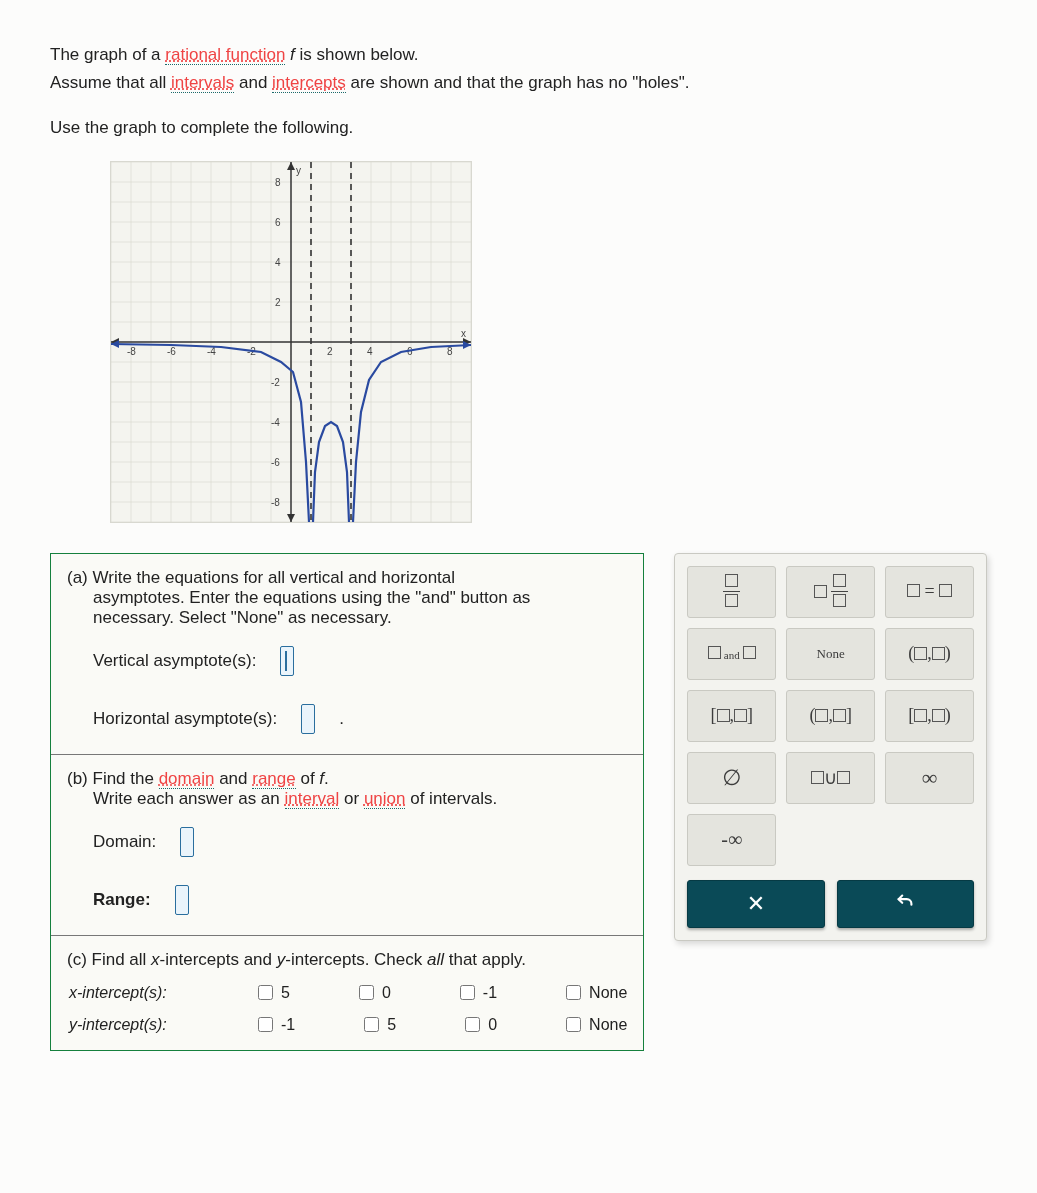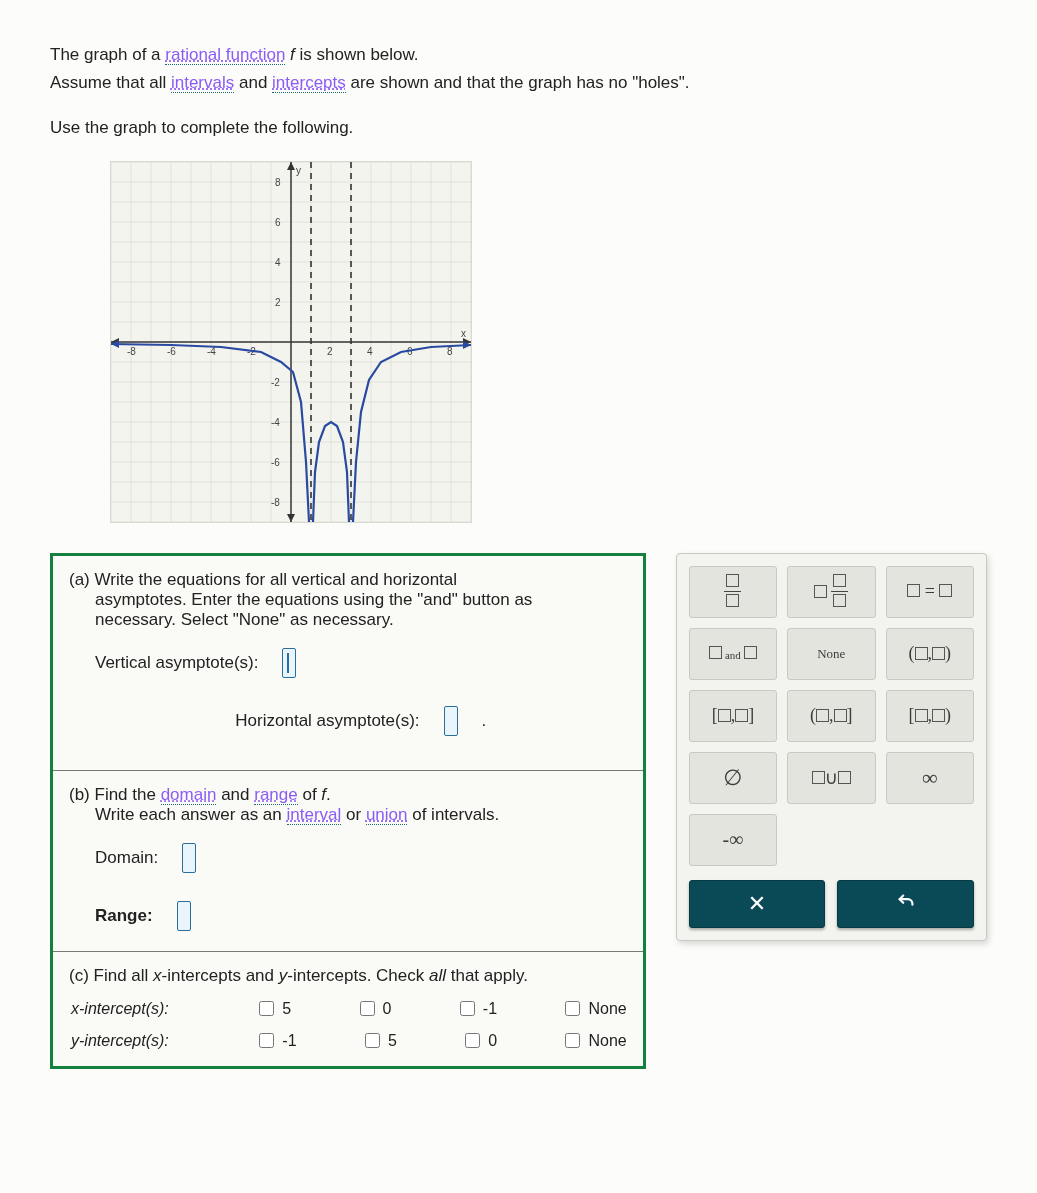--- a/index.html
+++ b/index.html
@@ -7,30 +7,30 @@
     padding: 40px 50px;
     font-family: Arial, Helvetica, sans-serif;
     font-size: 17px;
     background: #fcfcfb;
     color: #222;
     width: 1037px;
     box-sizing: border-box;
   }
   .prompt p { margin: 2px 0; line-height: 1.5; }
   .prompt .spacer { height: 16px; }
-  .ul { color: #8b5cf6; text-decoration: underline; border-bottom: 1px dotted #1b6a6a; text-decoration-style: dotted; }
+  .ul { color: #ef4444; text-decoration: underline; border-bottom: 1px dotted #1b6a6a; text-decoration-style: dotted; }
   .italic { font-style: italic; }
 
   .graph-wrap { margin: 20px 0 30px 60px; }
   .graph-svg { width: 360px; height: 360px; background: #f4f4ef; border: 1px solid #d8d8d0; display:block; }
 
   .work-row { display: flex; align-items: flex-start; gap: 30px; }
 
   .question-box {
-    border: 3px solid #15803d;
+    border: 1px solid #15803d;
     width: 620px;
     background: #fafaf6;
   }
   .question-box .section {
     border-bottom: 1px solid #777;
     padding: 14px 16px;
   }
   .question-box .section:last-child { border-bottom: none; }
 
   .label-line { margin: 18px 0 0 26px; display: flex; align-items: center; gap: 24px; }
@@ -220,21 +220,21 @@
     <div class="section">
       <div>
         <span class="part-label">(a) Write the equations for all vertical and horizontal</span><br>
         <span class="indent">asymptotes. Enter the equations using the "and" button as</span><br>
         <span class="indent">necessary. Select "None" as necessary.</span>
       </div>
       <div class="label-line">
         <span>Vertical asymptote(s):</span>
         <span class="input-slot cursor"></span>
       </div>
-      <div class="label-line" style="margin-top:28px; margin-bottom:20px;justify-content:center;">
+      <div class="label-line" style="margin-top:28px; margin-bottom:6px;">
         <span>Horizontal asymptote(s):</span>
         <span class="input-slot"></span>
           <span>.</span>
       </div>
     </div>
 
     <div class="section">
       <div>
         <span>(b) Find the </span><span class="ul">domain</span><span> and </span><span class="ul">range</span><span> of <span class="italic">f</span>.</span><br>
         <span class="indent">Write each answer as an </span><span class="ul">interval</span><span> or </span><span class="ul">union</span><span> of intervals.</span>

